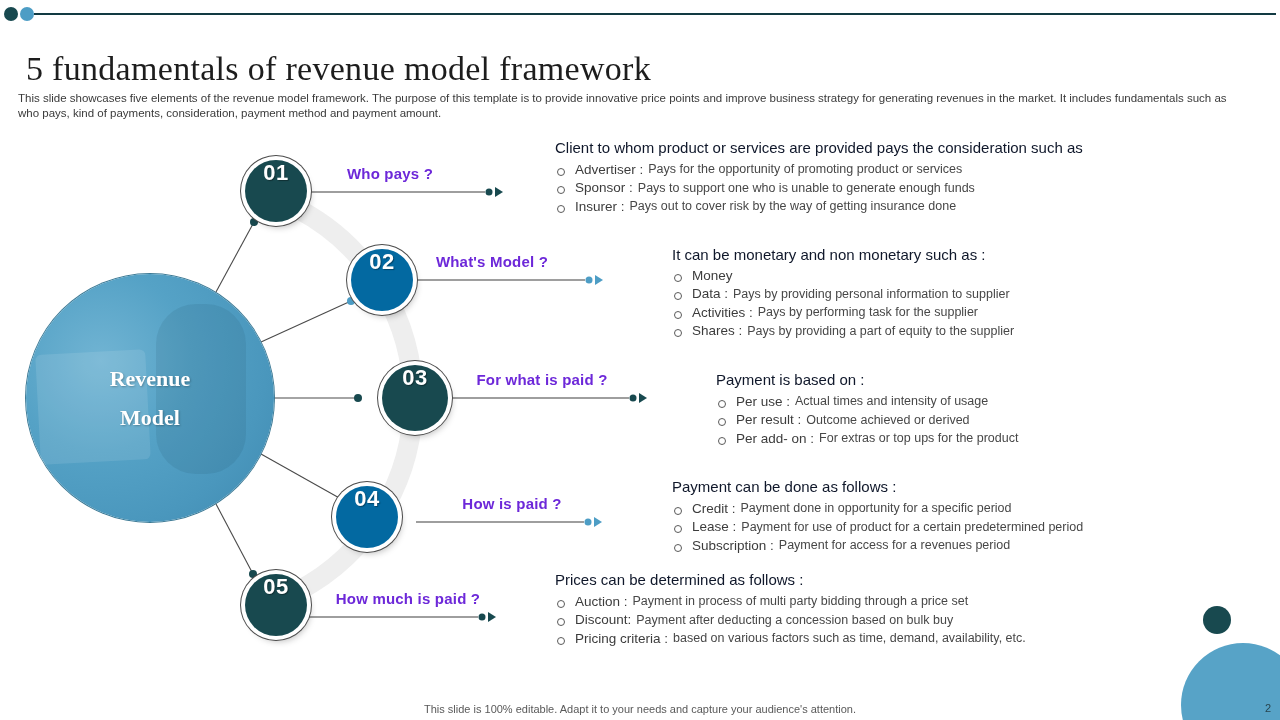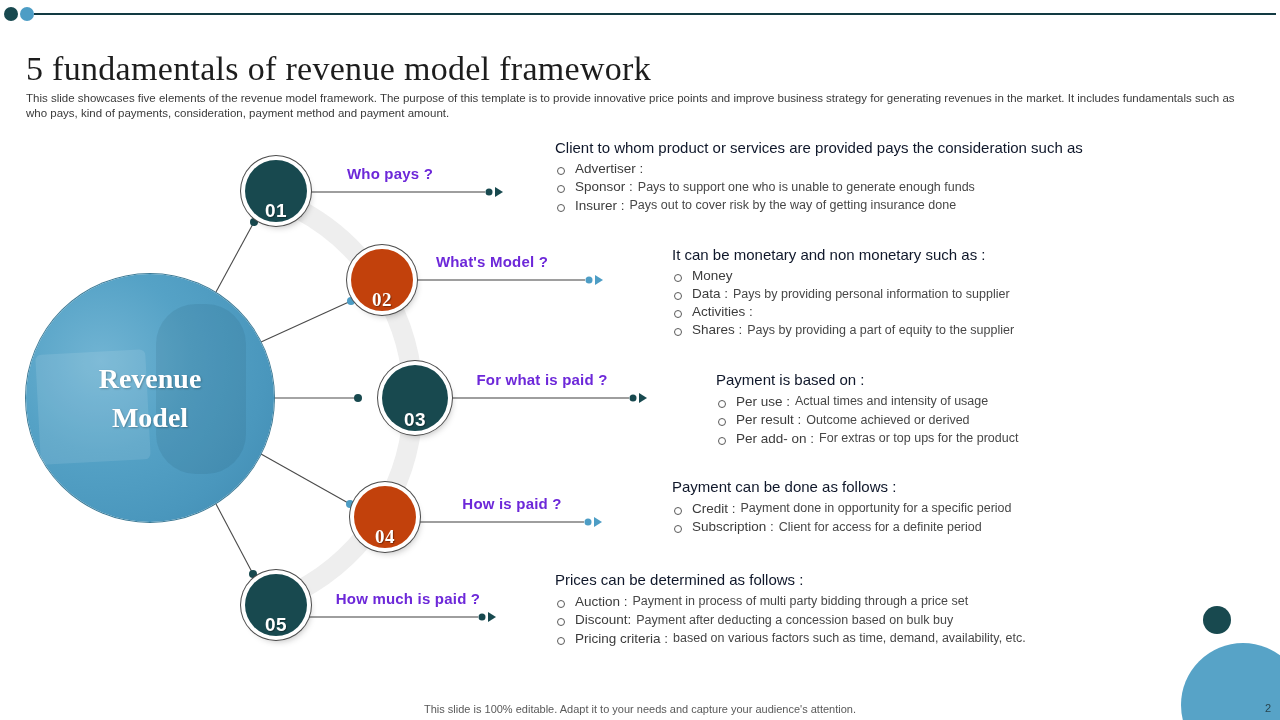--- a/index.html
+++ b/index.html
@@ -5,43 +5,43 @@
   html,body{margin:0;padding:0;}
   body{width:1280px;height:720px;overflow:hidden;background:#fff;
        font-family:"Liberation Sans",sans-serif;position:relative;}
   .canvas{position:absolute;inset:0;width:1280px;height:720px;}
 
   svg.layer{position:absolute;left:0;top:0;}
 
   .title{position:absolute;left:26px;top:27px;width:1100px;
          font-family:"Liberation Serif",serif;font-size:34px;font-weight:500;
          color:#1d1d1d;letter-spacing:.3px;}
-  .subtitle{position:absolute;left:26px;top:79px;width:1226px;
+  .subtitle{position:absolute;left:18px;top:79px;width:1226px;
             font-size:11.5px;line-height:15.5px;color:#3a3a3a;}
 
   .big-circle{position:absolute;left:26px;top:274px;width:248px;height:248px;
       border-radius:50%;
       background:radial-gradient(circle at 30% 35%, #71b4d3 0%, #55a2c6 38%, #4a97bd 70%, #3f89b0 100%);
       box-shadow:0 0 0 1px #3e7块?;
       display:flex;align-items:center;justify-content:center;text-align:center;}
   .big-circle{box-shadow:0 0 0 1px #3d7a95;}
   .big-circle::before{content:"";position:absolute;left:12px;top:78px;width:110px;height:110px;
       background:rgba(255,255,255,.10);border-radius:6px;transform:rotate(-3deg);}
   .big-circle::after{content:"";position:absolute;right:28px;top:30px;width:90px;height:170px;
       background:rgba(20,60,80,.10);border-radius:40px;}
   .big-circle .label{position:relative;z-index:2;font-family:"Liberation Serif",serif;
-      font-weight:bold;font-size:28px;line-height:39px;color:#fff;
+      font-weight:bold;font-size:22px;line-height:39px;color:#fff;
       text-shadow:1px 1px 2px rgba(0,0,0,.25);}
 
-  .node{position:absolute;border-radius:50%;display:flex;align-items:flex-end;justify-content:center;
-        color:#fff;font-weight:bold;font-size:19px;letter-spacing:.5px;
+  .node{position:absolute;border-radius:50%;display:flex;align-items:flex-start;justify-content:center;
+        color:#fff;font-weight:bold;font-size:22px;letter-spacing:.5px;
         box-shadow:0 0 0 4px #fff,0 0 0 5px #4b4b4b,3px 5px 7px rgba(0,0,0,.28);
         text-shadow:1px 1px 1px rgba(0,0,0,.35);z-index:3;}
   .node.dark{background:#18494f;}
-  .node.blue{background:#c2410c;font-family:Liberation Serif, serif;}
+  .node.blue{background:#0369a1;}
 
   .question{position:absolute;transform:translateX(-50%);white-space:nowrap;
             font-size:15px;font-weight:bold;color:#6d28d9;letter-spacing:.2px;z-index:3;}
 
   .tblock{position:absolute;color:#3f3f3f;z-index:2;}
   .tblock .bhead{font-size:15px;line-height:18px;color:#0f172a;margin-bottom:3px;}
   .brow{display:flex;align-items:center;line-height:17.5px;padding-left:2px;}
   .bmark{flex:0 0 auto;width:6px;height:6px;border:1px solid #5a5a5a;border-radius:50%;
          margin:5px 10px 0 0;}
   .bterm{font-size:13.5px;color:#3c3c3c;margin-right:5px;white-space:nowrap;}
@@ -113,38 +113,39 @@
 
   <div class="node dark" style="left:245px;top:160px;width:62px;height:62px;">
       <span>01</span>
     </div>
   <div class="node blue" style="left:351px;top:249px;width:62px;height:62px;">
       <span>02</span>
     </div>
   <div class="node dark" style="left:382px;top:365px;width:66px;height:66px;">
       <span>03</span>
     </div>
-  <div class="node blue" style="left:354px;top:486px;width:62px;height:62px;">
+  <div class="node blue" style="left:336px;top:486px;width:62px;height:62px;">
       <span>04</span>
     </div>
   <div class="node dark" style="left:245px;top:574px;width:62px;height:62px;">
       <span>05</span>
     </div>
 
   <div class="question" style="left:390px;top:165px;">Who pays ?</div>
   <div class="question" style="left:492px;top:253px;">What's Model ?</div>
   <div class="question" style="left:542px;top:371px;">For what is paid ?</div>
   <div class="question" style="left:512px;top:495px;">How is paid ?</div>
   <div class="question" style="left:408px;top:590px;">How much is paid ?</div>
 
   <div class="tblock" style="left:555px;top:139px;width:575px;">
     <div class="bhead">Client to whom product or services are provided pays the consideration such as</div>
     <div class="brow">
         <span class="bmark"></span>
         <span class="bterm">Advertiser :</span>
+        <span class="bdesc">Pays for the opportunity of promoting product or services</span>
       </div>
     <div class="brow">
         <span class="bmark"></span>
         <span class="bterm">Sponsor :</span>
         <span class="bdesc">Pays to support one who is unable to generate enough funds</span>
       </div>
     <div class="brow">
         <span class="bmark"></span>
         <span class="bterm">Insurer :</span>
         <span class="bdesc">Pays out to cover risk by the way of getting insurance done</span>
@@ -159,20 +160,21 @@
         <span class="bdesc"></span>
       </div>
     <div class="brow">
         <span class="bmark"></span>
         <span class="bterm">Data :</span>
         <span class="bdesc">Pays by providing personal information to supplier</span>
       </div>
     <div class="brow">
         <span class="bmark"></span>
         <span class="bterm">Activities :</span>
+        <span class="bdesc">Pays by performing task for the supplier</span>
       </div>
     <div class="brow">
         <span class="bmark"></span>
         <span class="bterm">Shares :</span>
         <span class="bdesc">Pays by providing a part of equity to the supplier</span>
       </div>
   </div>
 
   <div class="tblock" style="left:716px;top:371px;width:440px;">
     <div class="bhead">Payment is based on :</div>
@@ -195,22 +197,27 @@
 
   <div class="tblock" style="left:672px;top:478px;width:480px;">
     <div class="bhead">Payment can be done as follows :</div>
     <div class="brow">
         <span class="bmark"></span>
         <span class="bterm">Credit :</span>
         <span class="bdesc">Payment done in opportunity for a specific period</span>
       </div>
     <div class="brow">
         <span class="bmark"></span>
+        <span class="bterm">Lease :</span>
+        <span class="bdesc">Payment for use of product for a certain predetermined period</span>
+      </div>
+    <div class="brow">
+        <span class="bmark"></span>
         <span class="bterm">Subscription :</span>
-        <span class="bdesc">Client for access for a definite period</span>
+        <span class="bdesc">Payment for access for a revenues period</span>
       </div>
   </div>
 
   <div class="tblock" style="left:555px;top:571px;width:540px;">
     <div class="bhead">Prices can be determined as follows :</div>
     <div class="brow">
         <span class="bmark"></span>
         <span class="bterm">Auction :</span>
         <span class="bdesc">Payment in process of multi party bidding through a price set</span>
       </div>

